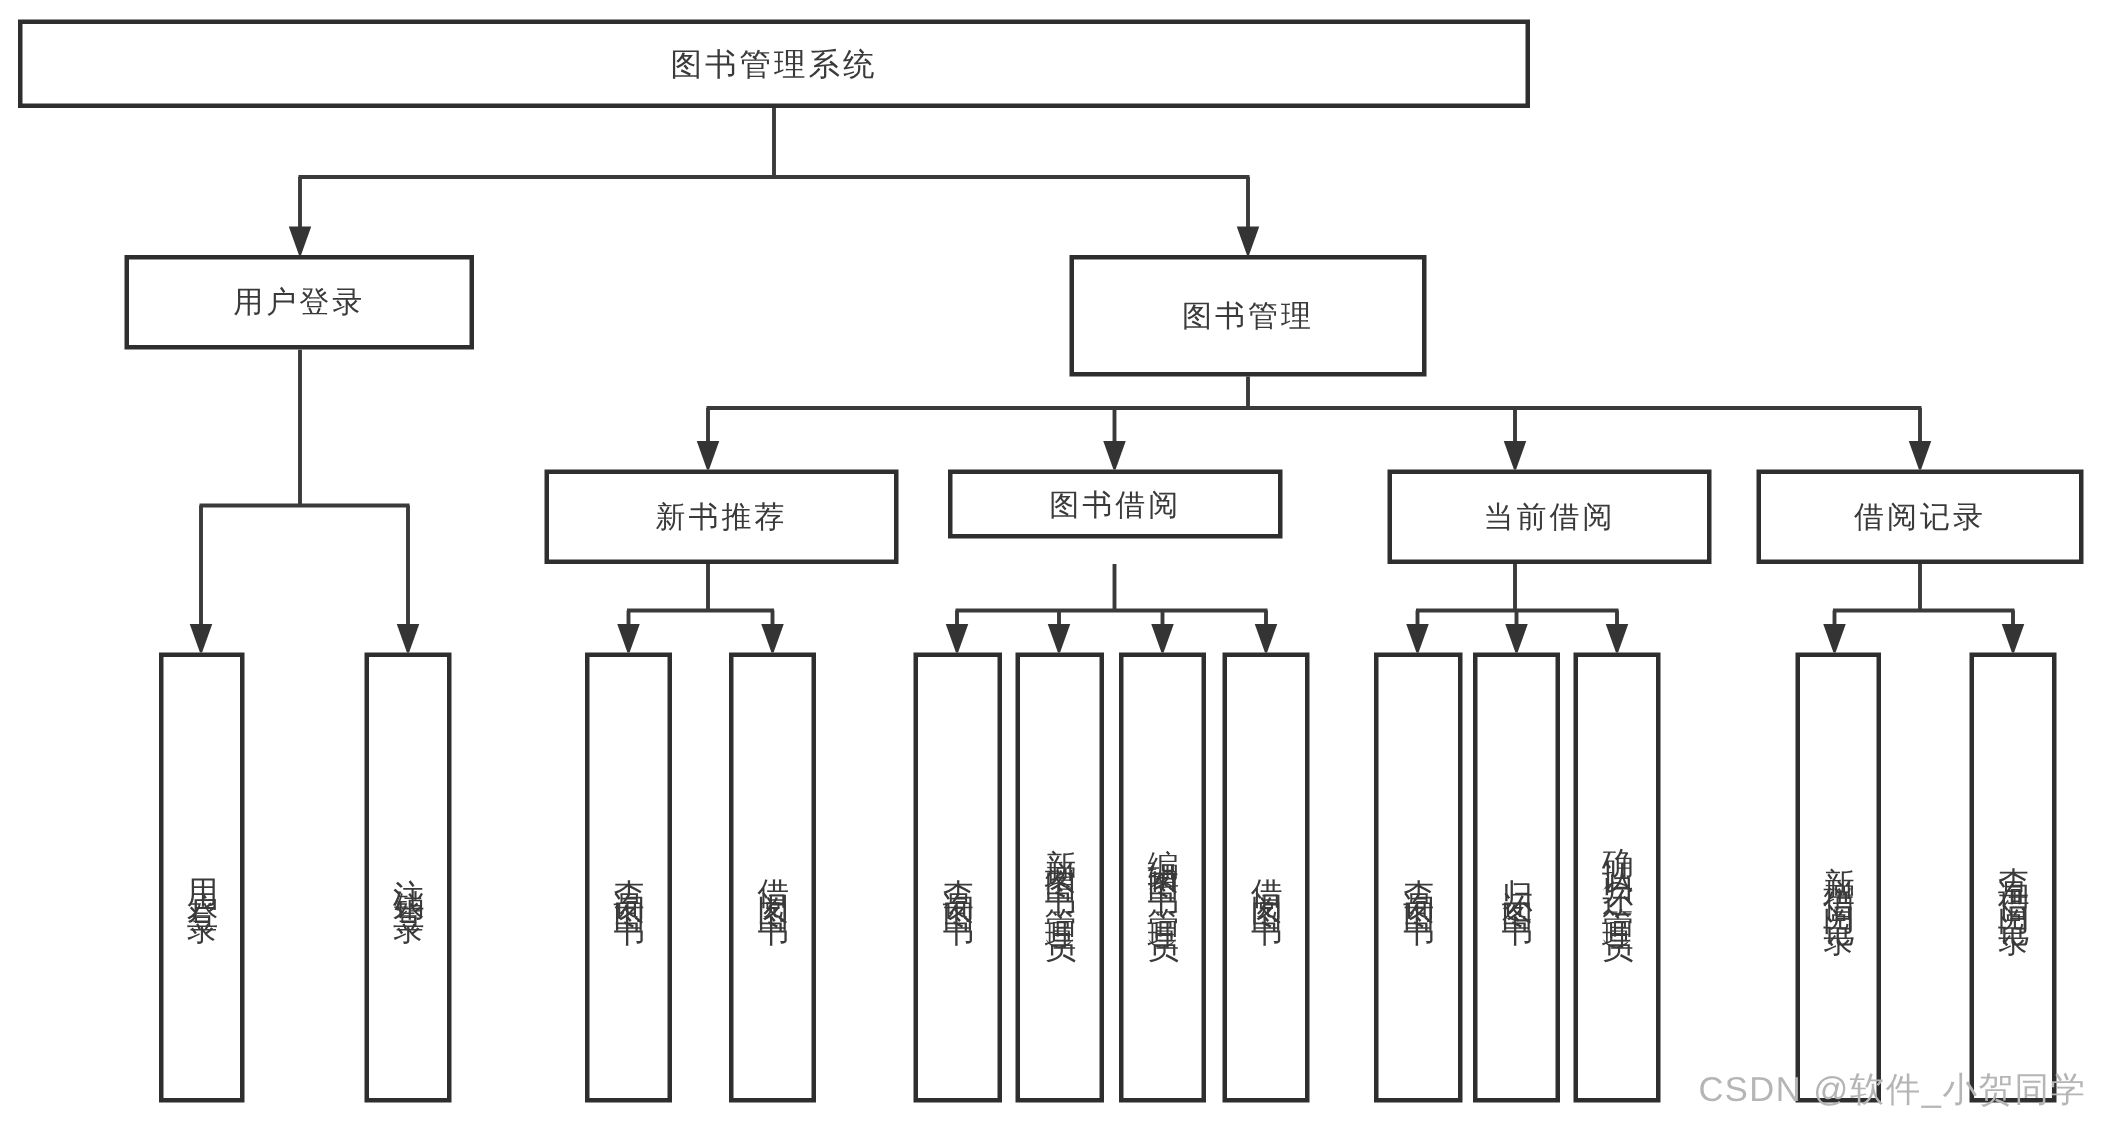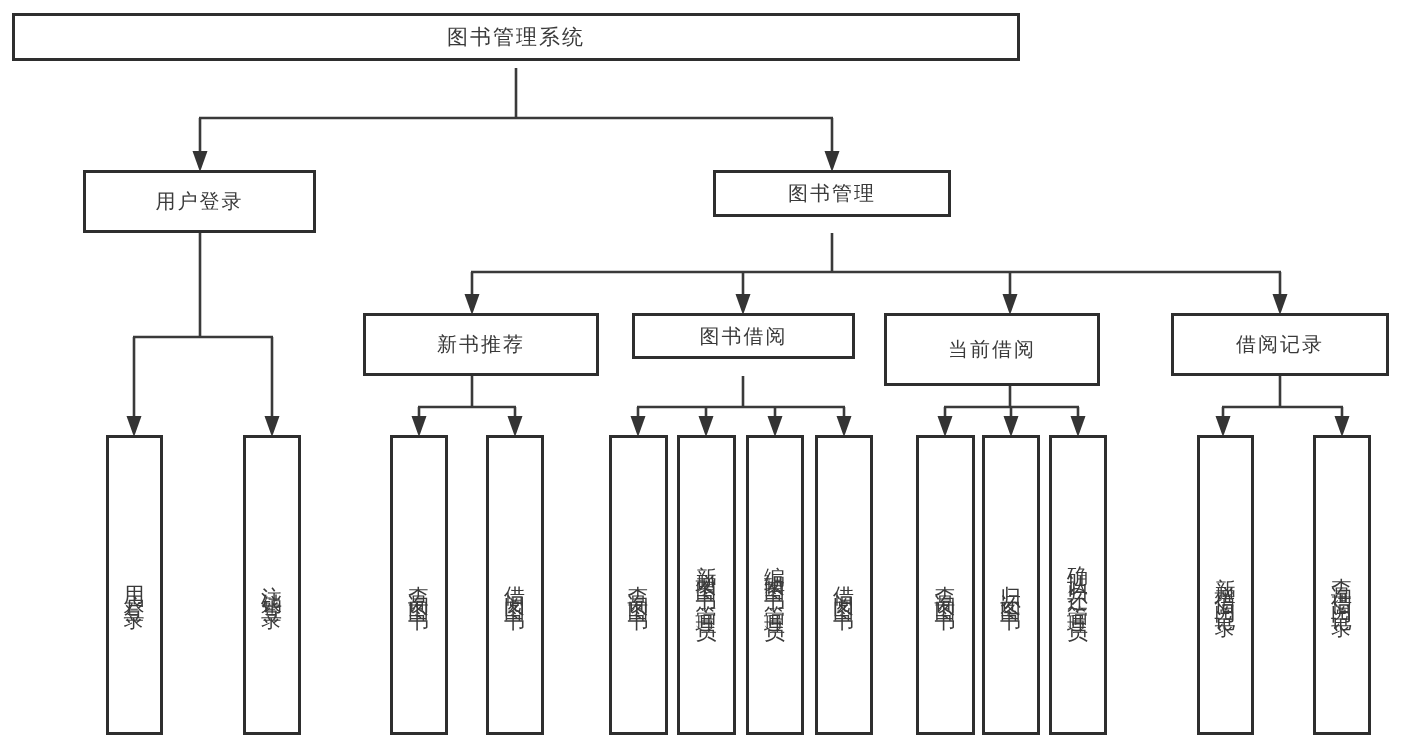--- a/index.html
+++ b/index.html
@@ -131,38 +131,38 @@
     <g>
       <line x1="1280" y1="376" x2="1280" y2="408"></line>
       <line x1="1222" y1="407" x2="1343" y2="407"></line>
       <line x1="1223" y1="407" x2="1223" y2="421"></line>
       <polygon points="1215.5,416 1230.5,416 1223,437"></polygon>
       <line x1="1342" y1="407" x2="1342" y2="421"></line>
       <polygon points="1334.5,416 1349.5,416 1342,437"></polygon>
     </g>
   </svg>
 
-  <div class="box h root" style="left:12px;top:13px;width:1008px;height:48px">
+  <div class="box h root" style="left:12px;top:13px;width:1008px;height:59px">
     <span class="lbl">图书管理系统</span>
   </div>
 
   <div class="box h" style="left:83px;top:170px;width:233px;height:63px">
     <span class="lbl">用户登录</span>
   </div>
-  <div class="box h" style="left:713px;top:170px;width:238px;height:47px">
+  <div class="box h" style="left:713px;top:170px;width:238px;height:81px">
     <span class="lbl">图书管理</span>
   </div>
 
   <div class="box h" style="left:363px;top:313px;width:236px;height:63px">
     <span class="lbl">新书推荐</span>
   </div>
   <div class="box h" style="left:632px;top:313px;width:223px;height:46px">
     <span class="lbl">图书借阅</span>
   </div>
-  <div class="box h" style="left:884px;top:313px;width:216px;height:73px">
+  <div class="box h" style="left:925px;top:313px;width:216px;height:63px">
     <span class="lbl">当前借阅</span>
   </div>
   <div class="box h" style="left:1171px;top:313px;width:218px;height:63px">
     <span class="lbl">借阅记录</span>
   </div>
 
   <div class="box v" style="left:106px;width:57px">
     <span class="lbl">用户登录</span>
   </div>
   <div class="box v" style="left:243px;width:58px">
@@ -199,14 +199,15 @@
     <span class="lbl">确认归还（管理员）</span>
   </div>
 
   <div class="box v" style="left:1197px;width:57px">
     <span class="lbl">新增借阅记录</span>
   </div>
   <div class="box v" style="left:1313px;width:58px">
     <span class="lbl">查询借阅记录</span>
   </div>
 
+  <div class="watermark">CSDN @软件_小贺同学</div>
 
 </div>
 
 </body></html>

